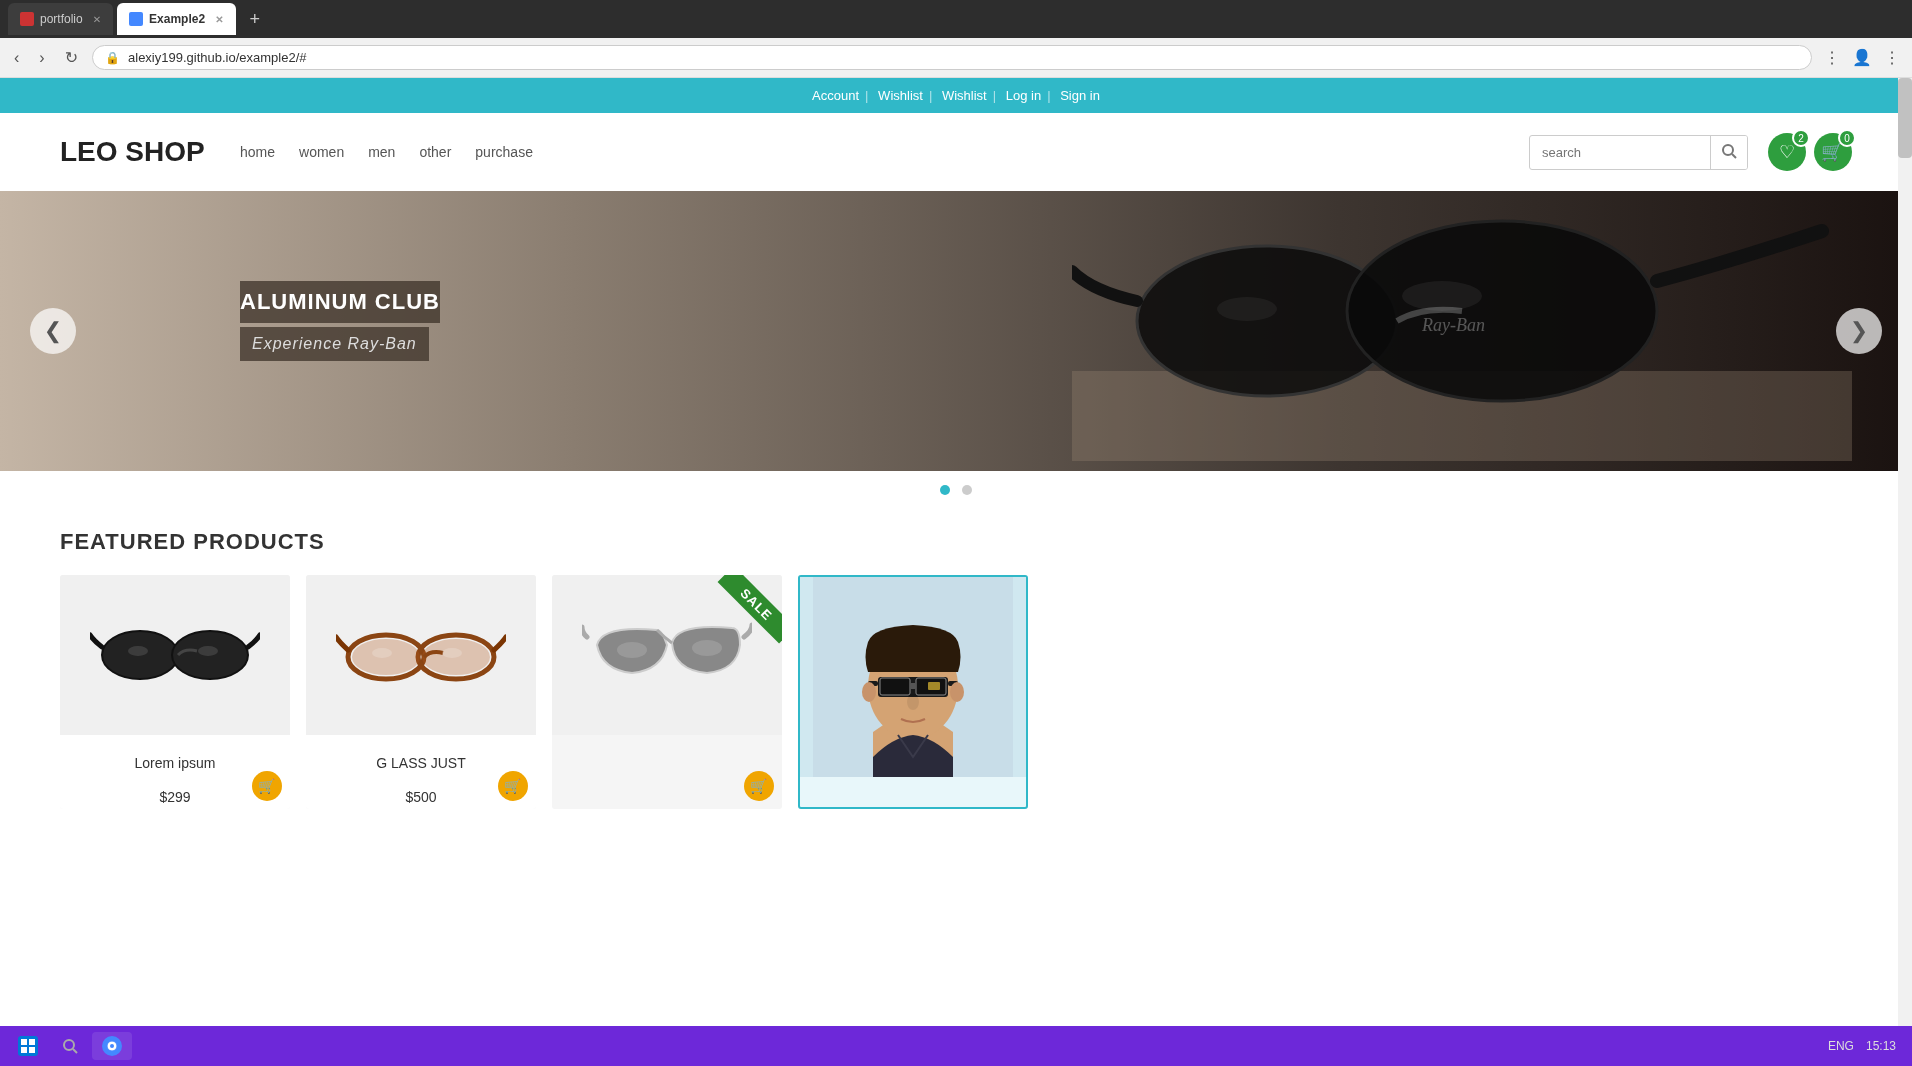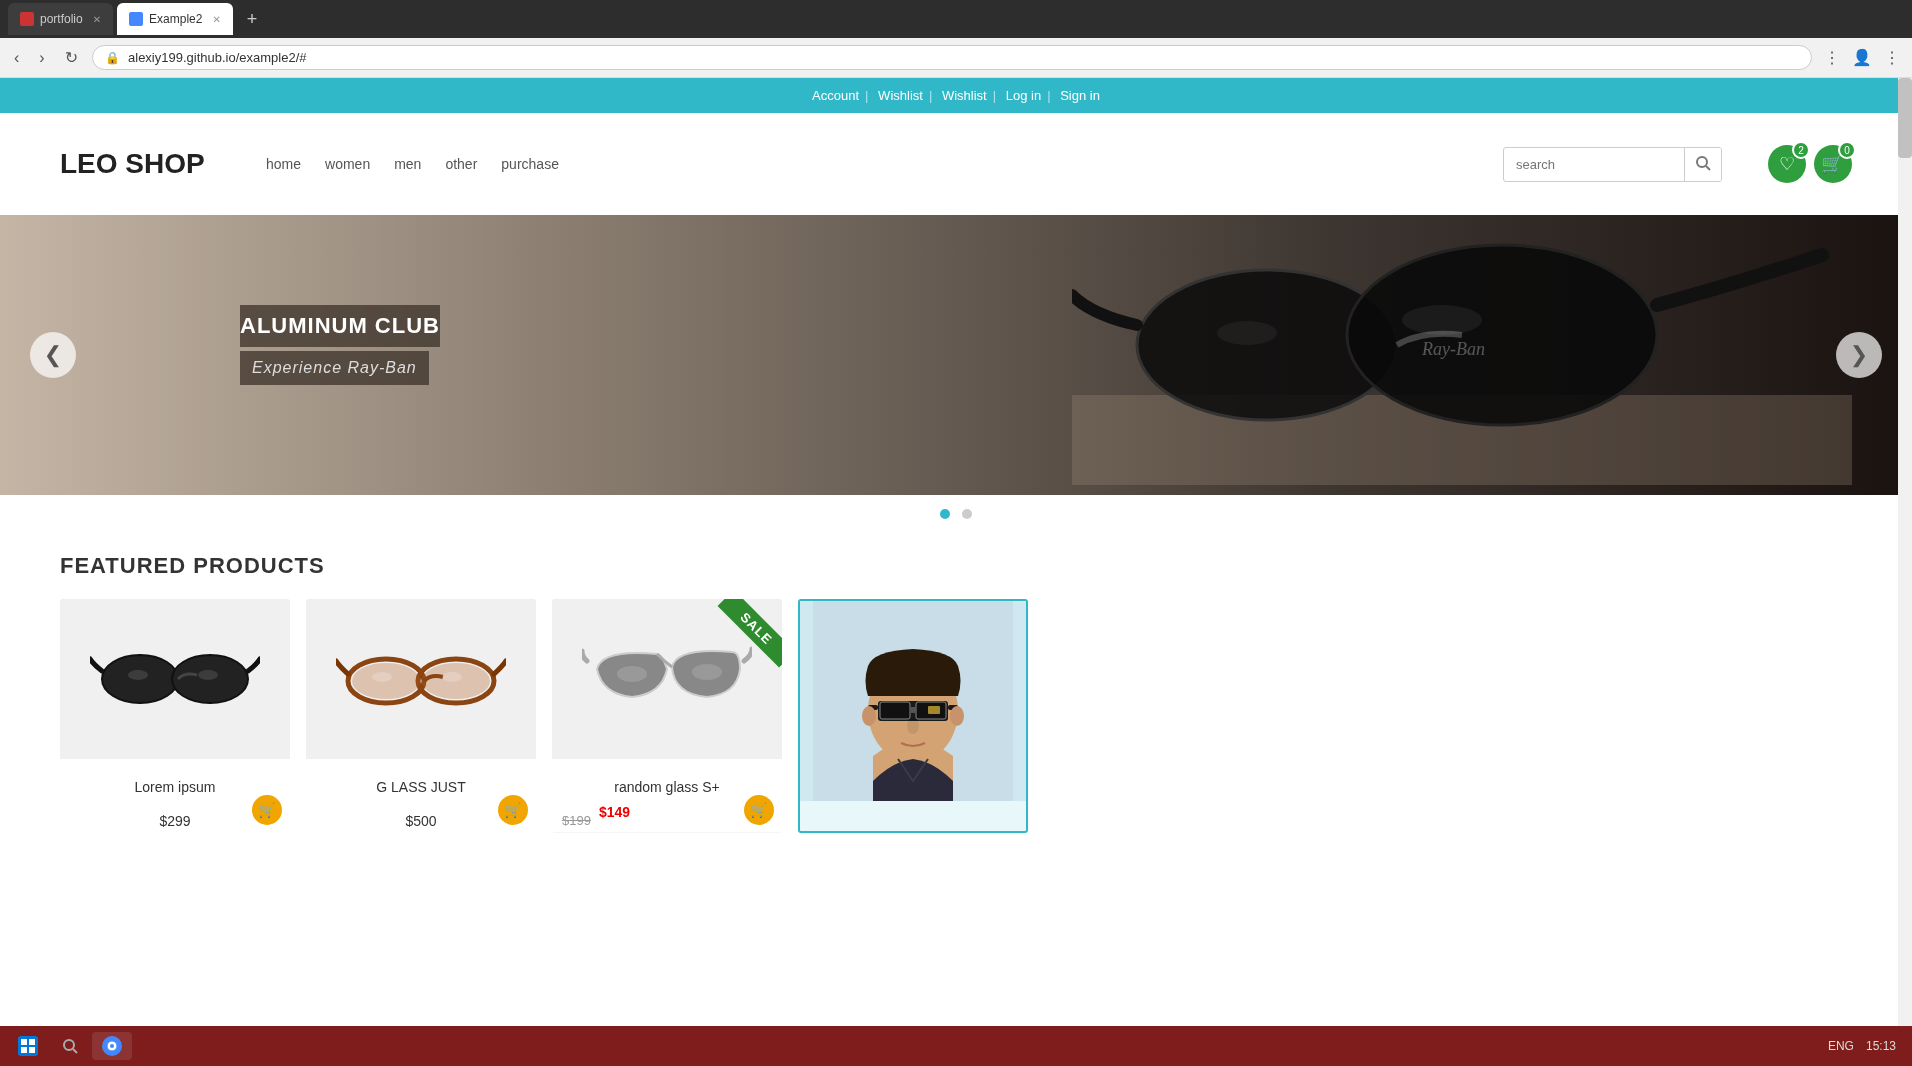--- a/index.html
+++ b/index.html
@@ -21,20 +21,21 @@
       border-radius: 6px 6px 0 0;
       padding: 6px 12px;
       font-size: 12px;
       color: #ccc;
       gap: 6px;
       height: 32px;
     }
     .tab.active {
       background: #fff;
       color: #333;
+      font-weight: bold;
     }
     .tab-favicon {
       width: 14px;
       height: 14px;
       border-radius: 2px;
       display: inline-block;
     }
     .tab-close {
       margin-left: 4px;
       color: #999;
@@ -102,23 +103,23 @@
       color: #fff;
       text-decoration: none;
       margin: 0 6px;
     }
     .top-bar span.sep { color: rgba(255,255,255,0.6); }
 
     
     .header {
       display: flex;
       align-items: center;
-      padding: 32px 60px;
+      padding: 20px 60px;
       background: #fff;
-      gap: 46px;
+      gap: 20px;
     }
     .logo {
       font-size: 28px;
       font-weight: bold;
       color: #222;
       text-decoration: none;
       white-space: nowrap;
       min-width: 160px;
     }
     .main-nav {
@@ -388,21 +389,21 @@
       top: 0;
     }
 
     
     .taskbar {
       position: fixed;
       bottom: 0;
       left: 0;
       width: 100%;
       height: 40px;
-      background: #7f1d1d;
+      background: #6d28d9;
       display: flex;
       align-items: center;
       padding: 0 8px;
       gap: 4px;
       z-index: 100;
     }
     .taskbar-item {
       display: flex;
       align-items: center;
       gap: 4px;
@@ -589,27 +590,20 @@
 
           <path d="M15,30 Q20,10 75,15 Q80,15 85,30 Q80,55 50,58 Q20,55 15,30 Z" fill="#888" stroke="#ccc" stroke-width="2"></path>
           <path d="M90,28 Q95,8 150,13 Q158,13 158,30 Q155,55 125,58 Q92,55 90,28 Z" fill="#888" stroke="#ccc" stroke-width="2"></path>
           <path d="M75,15 Q82,22 90,28" stroke="#aaa" stroke-width="3" fill="none"></path>
           <path d="M5,22 Q0,18 0,12" stroke="#aaa" stroke-width="5" fill="none" stroke-linecap="round"></path>
           <path d="M162,22 Q170,16 170,10" stroke="#aaa" stroke-width="5" fill="none" stroke-linecap="round"></path>
           <ellipse cx="50" cy="35" rx="15" ry="8" fill="rgba(255,255,255,0.15)"></ellipse>
           <ellipse cx="125" cy="33" rx="15" ry="8" fill="rgba(255,255,255,0.15)"></ellipse>
         </svg>
       </div>
-      <div class="product-info">
-        <div class="product-name">random glass S+</div>
-        <div style="display:flex;gap:8px;align-items:center;">
-          <span class="product-price strikethrough">$199</span>
-          <span class="product-price-sale">$149</span>
-        </div>
-      </div>
       <button class="cart-btn">🛒</button>
     </div>
 
     <div class="last-card">
       <div class="product-img" style="height:200px;background:#d0e8f0;">
 
         <svg width="200" height="200" viewBox="0 0 200 200">
 
           <rect width="200" height="200" fill="#c8dde8"></rect>
 

